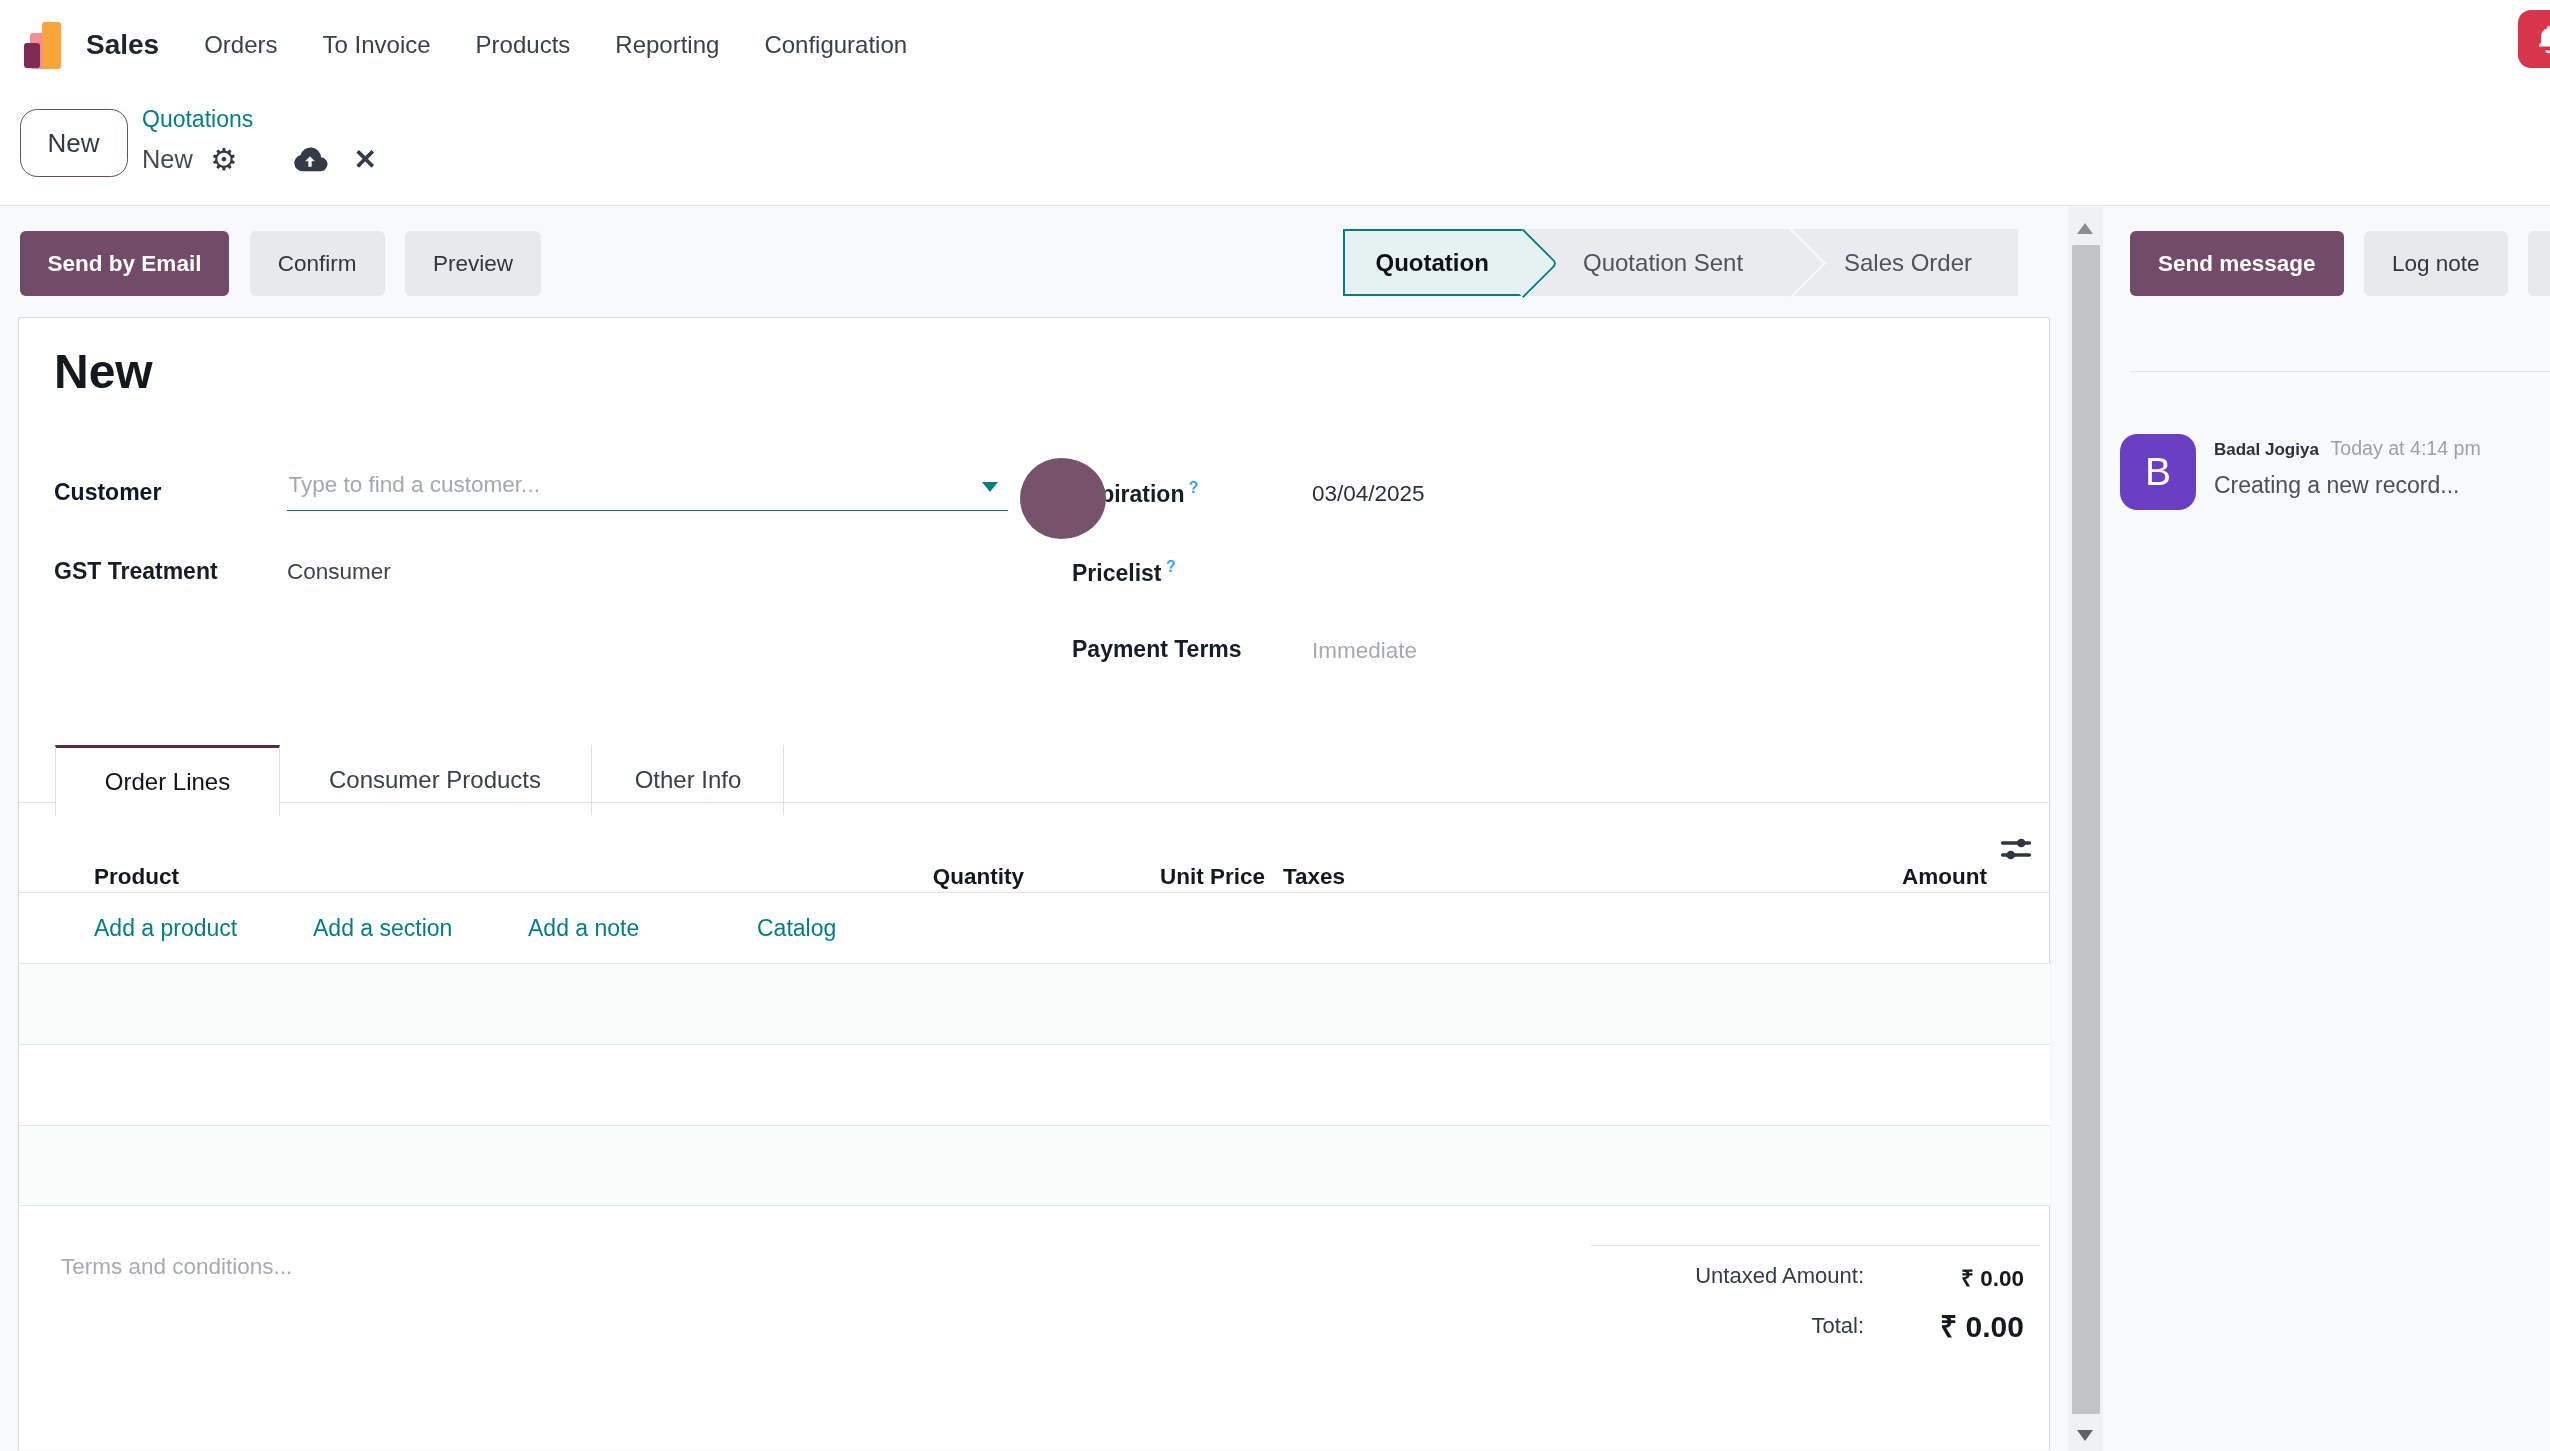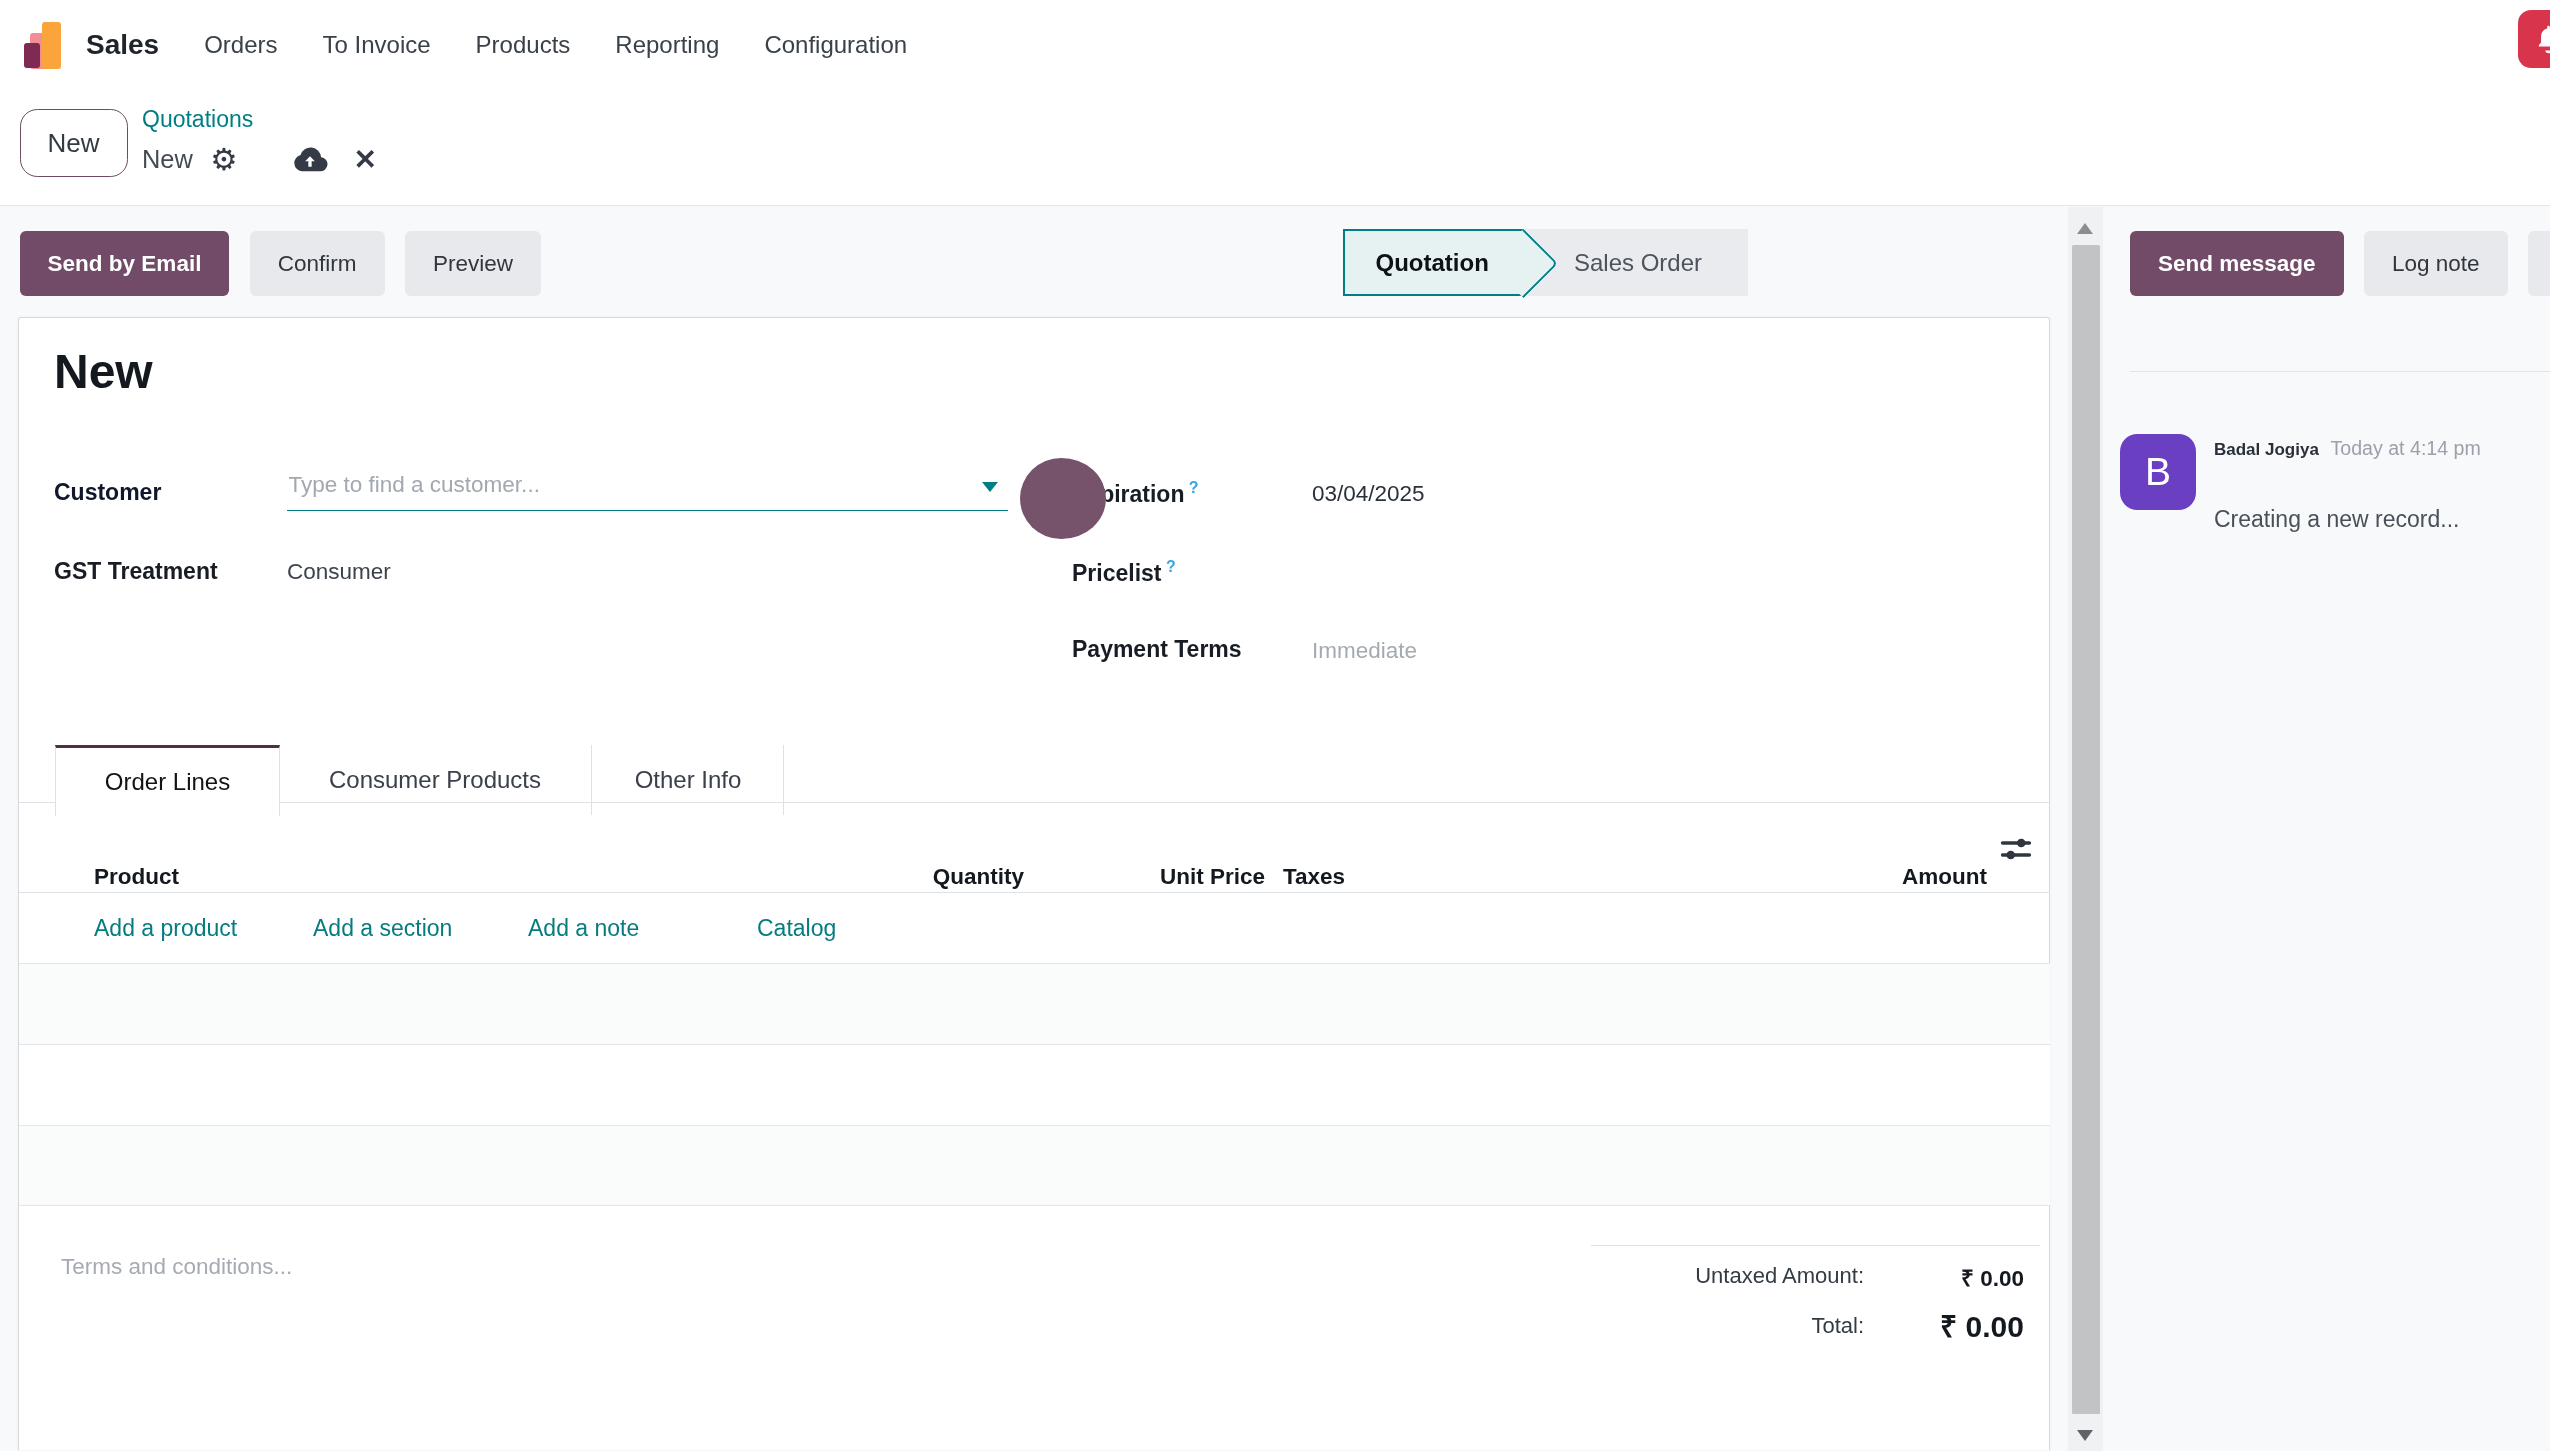--- a/index.html
+++ b/index.html
@@ -71,21 +71,21 @@
   .totals-rule { position:absolute; left:1572px; top:927px; width:449px; height:0.7px; background:#dfe2e5; }
   .tot-label { position:absolute; left:1427px; width:418px; text-align:right; font-size:22px; color:#343b45; }
   .tot-val { position:absolute; text-align:right; font-weight:700; color:#14181f; }
   
   .chat-btnrow { position:absolute; left:2130px; top:25px; display:flex; gap:20.4px; }
   .chat-divider { position:absolute; left:2130px; top:165px; width:420px; height:0.7px; background:#e2e4e7; }
   .avatar { position:absolute; left:2120px; top:228px; width:76px; height:76px; border-radius:17.4px; background:#6b3fc2; color:#fff; font-size:39px; display:flex; align-items:center; justify-content:center; }
   .msg-head { position:absolute; left:2214px; top:231px; display:flex; align-items:baseline; white-space:nowrap; }
   .msg-author { font-size:17px; font-weight:700; color:#2a3039; }
   .msg-time { font-size:19.6px; color:#9aa1a9; margin-left:11.6px; }
-  .msg-body { position:absolute; left:2214px; top:266px; font-size:23px; color:#49505a;margin-top:34px; }
+  .msg-body { position:absolute; left:2214px; top:266px; font-size:23px; color:#49505a; }
   
   .sbar { position:absolute; left:2068px; top:0.7px; width:35px; height:1244px; background:#f0f1f2; }
   .sb-thumb { position:absolute; left:3.6px; top:38px; width:28px; height:1169px; background:#c2c3c5; border-radius:1.5px; cursor:pointer; }
   .sb-up { position:absolute; left:8.7px; top:16px; width:0; height:0; border-left:8.7px solid transparent; border-right:8.7px solid transparent; border-bottom:11px solid #8a8e93; cursor:pointer; }
   .sb-down { position:absolute; left:8.7px; bottom:10.2px; width:0; height:0; border-left:8.7px solid transparent; border-right:8.7px solid transparent; border-top:11px solid #5f6368; cursor:pointer; }
   
   .cursor-blob { position:absolute; left:1020px; top:458px; width:86px; height:81px; background:#76536b; border-radius:48% 52% 52% 48% / 50% 50% 50% 50%; z-index:60; }
 </style>
 </head>
 <body>
@@ -132,20 +132,21 @@
   <div class="main">
 
     <div class="btnrow">
       <button class="btn btn-primary">Send by Email</button>
       <button class="btn btn-secondary">Confirm</button>
       <button class="btn btn-secondary">Preview</button>
     </div>
 
     <div class="statusbar">
       <div class="step step-active">Quotation</div>
+      <div class="step step-mid">Quotation Sent</div>
       <div class="step step-last">Sales Order</div>
     </div>
 
     <div class="card">
       <div class="sheet-title">New</div>
 
       <div class="flabel label-required" style="left:35px; top:161px;">Customer</div>
       <div class="customer-wrap">
         <input class="customer-input" placeholder="Type to find a customer..." style="">
         <div class="caret-down"></div>

